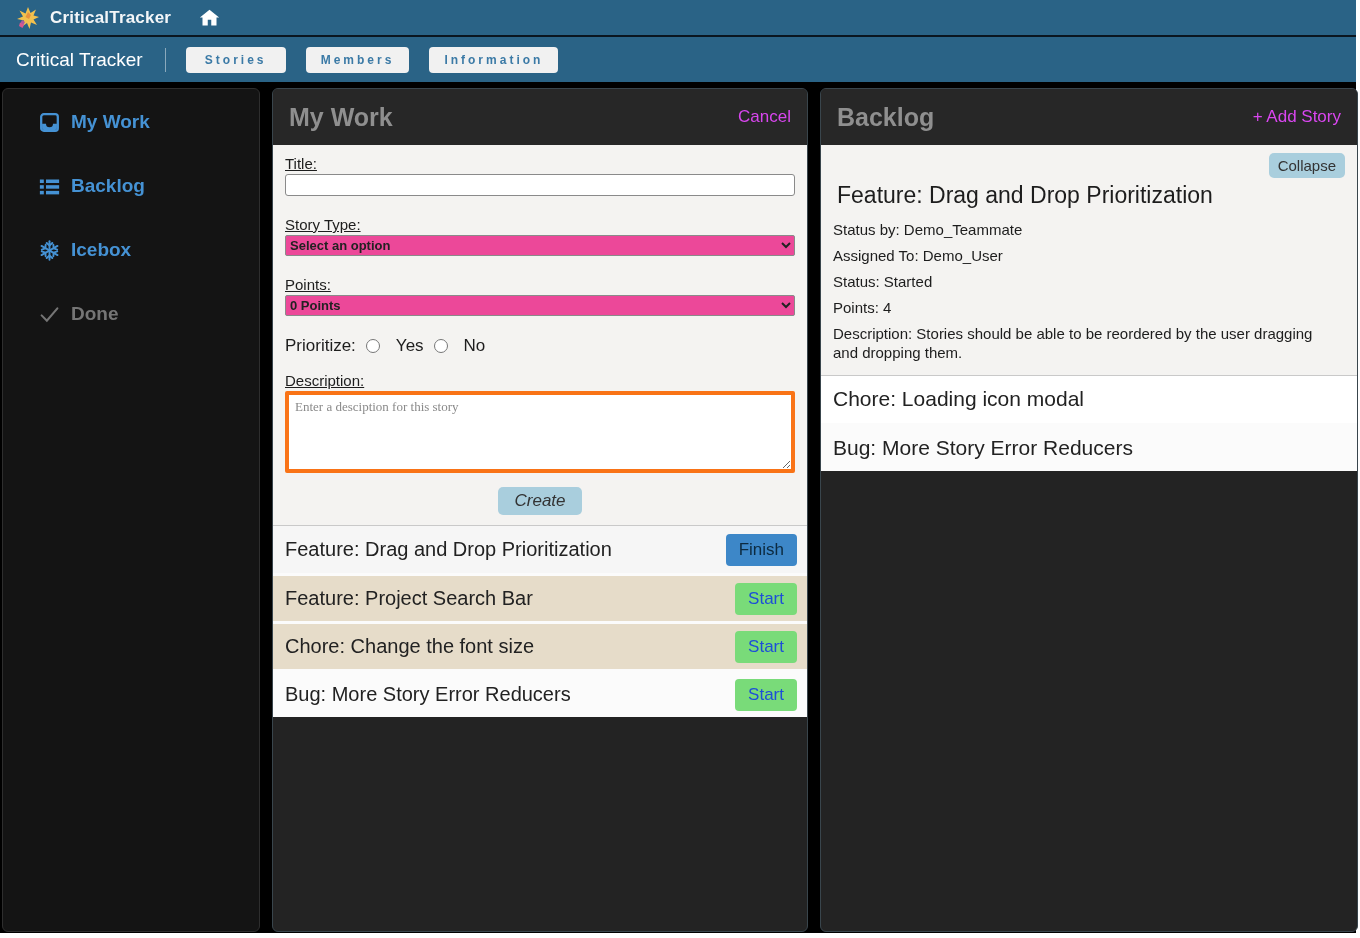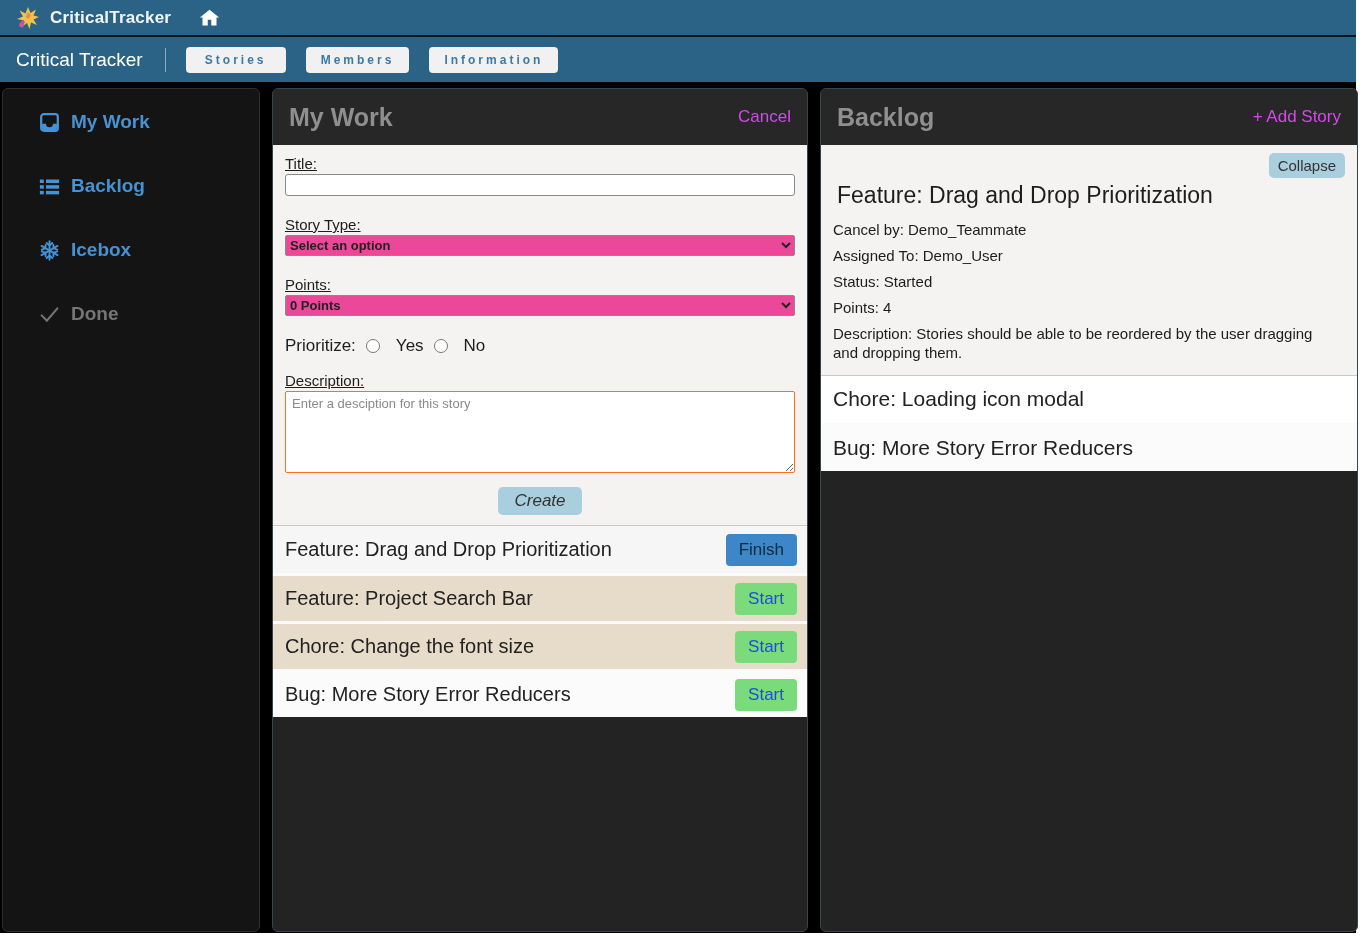--- a/index.html
+++ b/index.html
@@ -35,22 +35,22 @@
   .panel-action { color:#d946ef; font-size:17px; font-weight:500; cursor:pointer; }
 
   
   .form-area { background:#f4f3f1; padding:10px 12px 8px 12px; }
   .fld-label { font-size:15px; color:#1d1d1d; text-decoration:underline; margin-bottom:2px; }
   .txt-input { width:100%; height:22px; border:1px solid #8a8a8a; border-radius:3px; background:#fff; font-size:14px; padding:0 6px; margin-bottom:20px; }
   .sel { width:100%; height:21px; border:1px solid #8a8a8a; border-radius:2px; background:#ec4899; font-size:13px; font-weight:600; color:#222; margin-bottom:20px; font-family:"Liberation Sans",sans-serif; }
   .prioritize-row { display:flex; align-items:center; font-size:17px; color:#1d1d1d; margin:0 0 16px 0; gap:4px; }
   .prioritize-row label { display:flex; align-items:center; gap:16px; margin-left:6px; }
   .prioritize-row input { width:14px; height:14px; }
-  .ta { width:100%; height:82px; border:1px solid #f97316; border-radius:2px; background:#fff; resize:both;
-        font-family:Liberation Sans, sans-serif; font-size:13px; padding:4px 6px; color:#333; margin-bottom:10px; }
+  .ta { width:100%; height:82px; border:4px solid #f97316; border-radius:2px; background:#fff; resize:both;
+        font-family:Liberation Serif, serif; font-size:13px; padding:4px 6px; color:#333; margin-bottom:10px; }
   .ta::placeholder { color:#8a8a8a; }
   .create-row { text-align:center; padding-bottom:2px; }
   .create-btn { background:#a9cedd; color:#333; border:none; border-radius:5px; font-size:17px; padding:4px 16px; cursor:pointer; font-family:"Liberation Sans",sans-serif;font-style:italic; }
 
   
   .story-row { height:48px; background:#f6f6f6; display:flex; align-items:center; justify-content:space-between; padding:0 10px 0 12px; border-top:3px solid #fbfbfb; }
   .story-row:first-child { border-top:1px solid #c9c9c9; }
   .story-row.alt { background:#e6dcc9; }
   .story-row.white { background:#fbfbfb; }
   .story-title { font-size:20px; color:#222; }
@@ -213,21 +213,21 @@
     <div class="panel-header">
       <span class="panel-title">Backlog</span>
       <span class="panel-action">+ Add Story</span>
     </div>
 
     <div class="bl-card">
       <div class="collapse-row">
         <button class="collapse-btn">Collapse</button>
       </div>
       <div class="bl-title">Feature: Drag and Drop Prioritization</div>
-      <div class="bl-meta">Cancel by: Demo_Teammate</div>
+      <div class="bl-meta">Status by: Demo_Teammate</div>
       <div class="bl-meta">Assigned To: Demo_User</div>
       <div class="bl-meta">Status: Started</div>
       <div class="bl-meta">Points: 4</div>
       <div class="bl-desc">Description: Stories should be able to be reordered by the user dragging and dropping them.</div>
     </div>
 
     <div>
       <div class="bl-row alt">
         <span class="story-title">Chore: Loading icon modal</span>
       </div>

